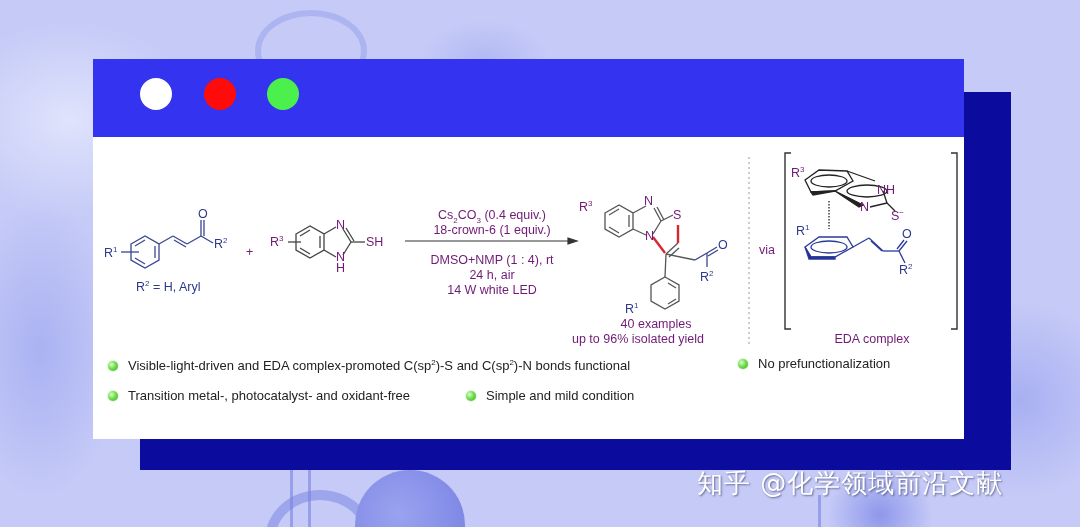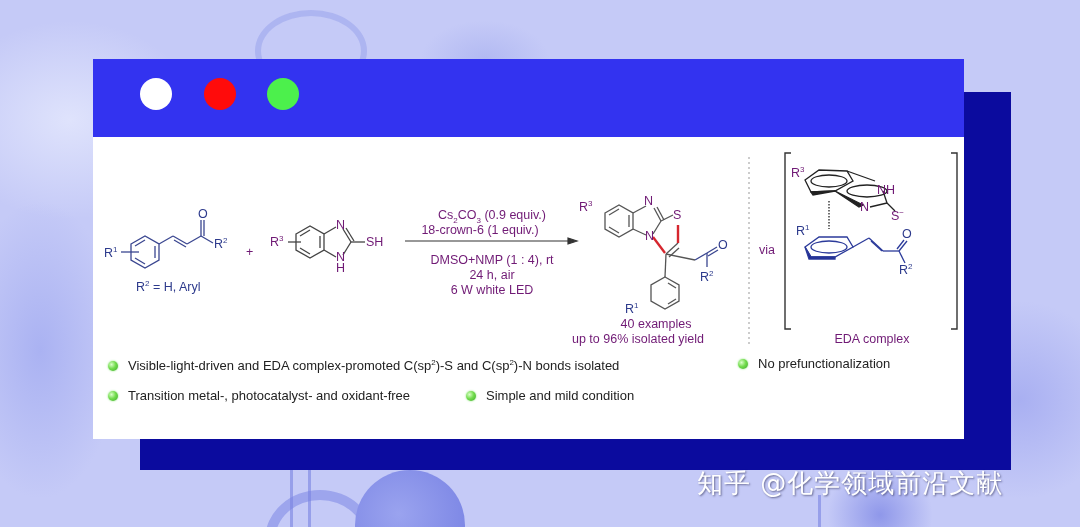--- a/index.html
+++ b/index.html
@@ -185,25 +185,25 @@
     <span class="txt blue" style="left:121px;top:100px;"><span>R</span><sup>2</sup></span>
     <span class="txt blue" style="left:43px;top:143px;"><span>R</span><sup>2</sup><span> = H, Aryl</span></span>
     <span class="txt" style="left:153px;top:108px;">+</span>
 
     <span class="txt" style="left:177px;top:98px;"><span>R</span><sup>3</sup></span>
     <span class="txt" style="left:243px;top:81px;">N</span>
     <span class="txt" style="left:243px;top:113px;">N</span>
     <span class="txt" style="left:243px;top:124px;">H</span>
     <span class="txt" style="left:273px;top:98px;">SH</span>
 
-    <span class="txt center" style="left:399px;top:71px;"><span>Cs</span><sub>2</sub><span>CO</span><sub>3</sub><span> (0.9 equiv.)</span></span>
-    <span class="txt center" style="left:387px;top:86px;">18-crown-6 (1 equiv.)</span>
+    <span class="txt center" style="left:399px;top:71px;"><span>Cs</span><sub>2</sub><span>CO</span><sub>3</sub><span> (0.4 equiv.)</span></span>
+    <span class="txt center" style="left:399px;top:86px;">18-crown-6 (1 equiv.)</span>
     <span class="txt center" style="left:399px;top:116px;">DMSO+NMP (1 : 4), rt</span>
     <span class="txt center" style="left:399px;top:131px;">24 h, air</span>
-    <span class="txt center" style="left:399px;top:146px;">6 W white LED</span>
+    <span class="txt center" style="left:399px;top:146px;">14 W white LED</span>
 
     <span class="txt" style="left:486px;top:63px;"><span>R</span><sup>3</sup></span>
     <span class="txt" style="left:551px;top:57px;">N</span>
     <span class="txt" style="left:552px;top:92px;">N</span>
     <span class="txt" style="left:580px;top:71px;">S</span>
     <span class="txt blue" style="left:625px;top:101px;">O</span>
     <span class="txt blue" style="left:607px;top:133px;"><span>R</span><sup>2</sup></span>
     <span class="txt blue" style="left:532px;top:165px;"><span>R</span><sup>1</sup></span>
     <span class="txt center" style="left:563px;top:180px;">40 examples</span>
     <span class="txt center" style="left:545px;top:195px;">up to 96% isolated yield</span>
@@ -215,21 +215,21 @@
     <span class="txt" style="left:767px;top:63px;">N</span>
     <span class="txt" style="left:798px;top:72px;"><span>S</span><sup>−</sup></span>
     <span class="txt blue" style="left:703px;top:87px;"><span>R</span><sup>1</sup></span>
     <span class="txt blue" style="left:809px;top:90px;">O</span>
     <span class="txt blue" style="left:806px;top:126px;"><span>R</span><sup>2</sup></span>
     <span class="txt center" style="left:779px;top:195px;">EDA complex</span>
   </div>
 
   <div class="bullet" style="left:15px;top:299px;">
     <span class="ball"></span>
-    <span><span>Visible-light-driven and EDA complex-promoted C(sp</span><sup>2</sup><span>)-S and C(sp</span><sup>2</sup><span>)-N bonds isolated</span></span>
+    <span><span>Visible-light-driven and EDA complex-promoted C(sp</span><sup>2</sup><span>)-S and C(sp</span><sup>2</sup><span>)-N bonds functional</span></span>
   </div>
   <div class="bullet" style="left:645px;top:297px;justify-content:space-between;">
     <span class="ball"></span>
     <span>No prefunctionalization</span>
   </div>
   <div class="bullet" style="left:15px;top:329px;">
     <span class="ball"></span>
     <span>Transition metal-, photocatalyst- and oxidant-free</span>
   </div>
   <div class="bullet" style="left:373px;top:329px;">

